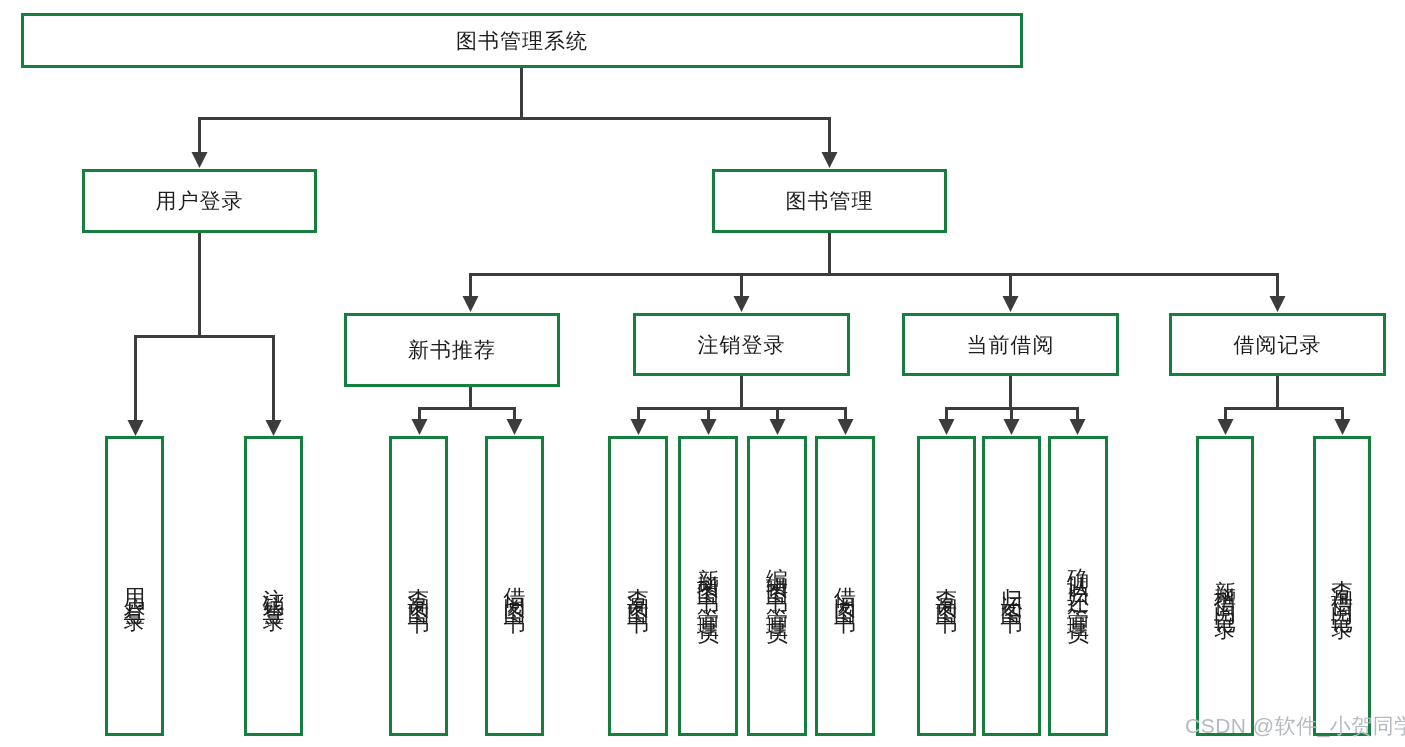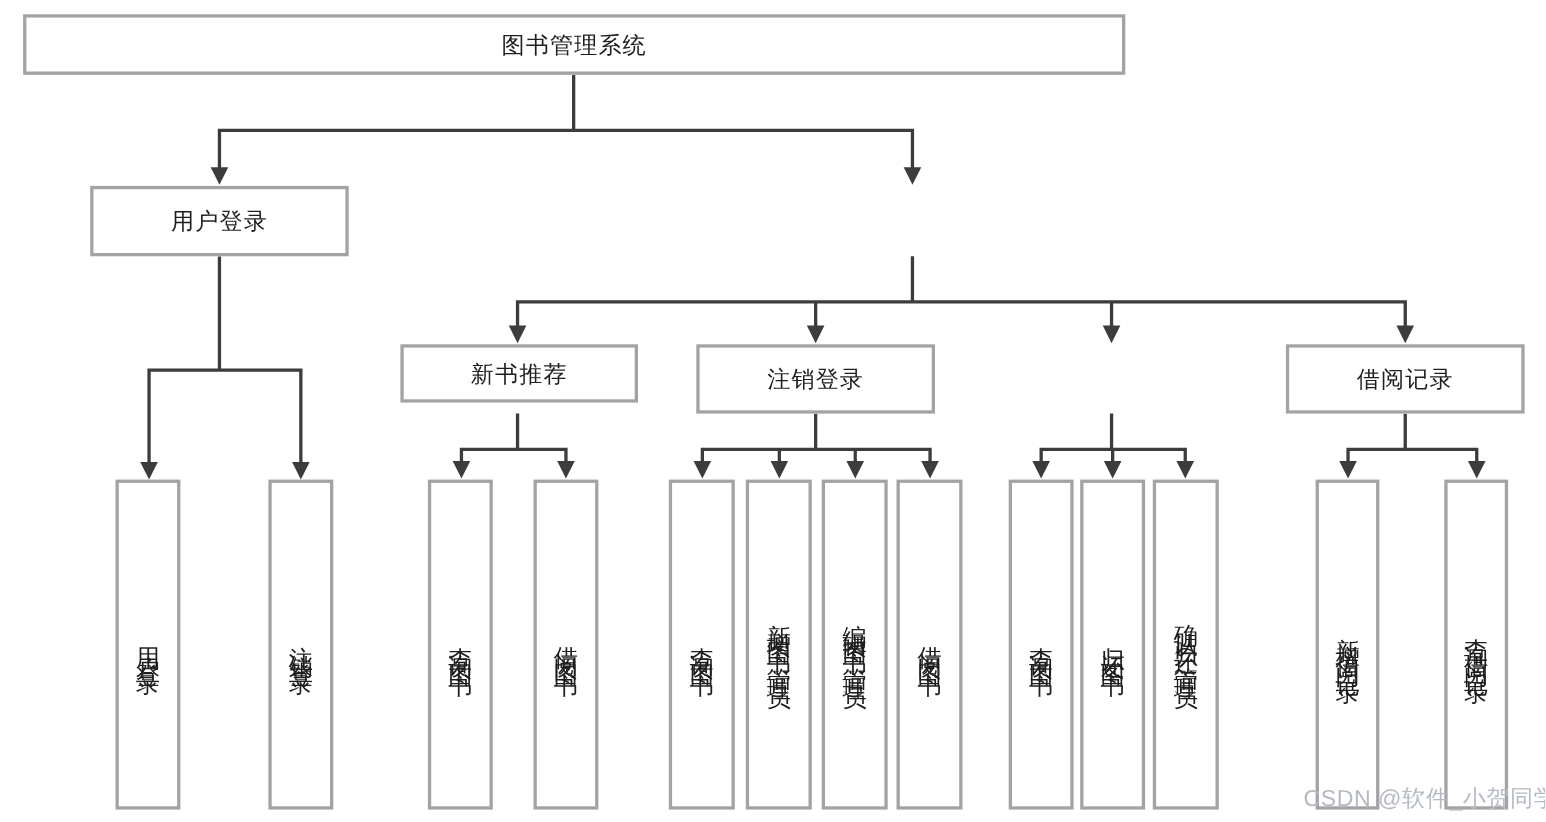--- a/index.html
+++ b/index.html
@@ -18,21 +18,21 @@
   #connectors {
     position: absolute;
     left: 0; top: 0;
     width: 1405px; height: 747px;
     z-index: 1;
   }
   .box {
     position: absolute;
     box-sizing: border-box;
     background: #ffffff;
-    border: 3px solid #a3a3a3;
+    border: 3px solid #15803d;
     display: flex;
     align-items: center;
     justify-content: center;
     color: #1e1e1e;
     font-size: 21px;
     letter-spacing: 1px;
     z-index: 2;
     text-align: center;
     white-space: nowrap;
   }
@@ -43,21 +43,21 @@
     letter-spacing: 8px;
     line-height: 1;
     white-space: normal;
   }
   
   #root       { left: 21px;  top: 13px;  width: 1002px; height: 55px; }
   
   #n-user-login { left: 82px;  top: 169px; width: 235px; height: 64px; }
   #n-book-mgmt  { left: 712px; top: 169px; width: 235px; height: 64px; }
   
-  #n-new-book    { left: 364px;  top: 313px; width: 216px; height: 53px; }
+  #n-new-book    { left: 344px;  top: 313px; width: 216px; height: 74px; }
   #n-book-borrow { left: 633px;  top: 313px; width: 217px; height: 63px; }
   #n-current     { left: 902px;  top: 313px; width: 217px; height: 63px; }
   #n-records     { left: 1169px; top: 313px; width: 217px; height: 63px; }
   
   .leaf { top: 436px; height: 300px; }
   #lf-login    { left: 105px;  width: 59px; }
   #lf-logout   { left: 244px;  width: 59px; }
   #lf-query1   { left: 389px;  width: 59px; }
   #lf-borrow1  { left: 485px;  width: 59px; }
   #lf-query2   { left: 608px;  width: 60px; }
@@ -140,23 +140,25 @@
       <polygon points="1003.5,419 1019.5,419 1011.5,435"></polygon>
       <polygon points="1069.5,419 1085.5,419 1077.5,435"></polygon>
       <polygon points="1217.5,419 1233.5,419 1225.5,435"></polygon>
       <polygon points="1334.5,419 1350.5,419 1342.5,435"></polygon>
     </g>
   </svg>
 
   <div class="box" id="root">图书管理系统</div>
 
   <div class="box" id="n-user-login">用户登录</div>
+  <div class="box" id="n-book-mgmt">图书管理</div>
 
   <div class="box" id="n-new-book">新书推荐</div>
   <div class="box" id="n-book-borrow">注销登录</div>
+  <div class="box" id="n-current">当前借阅</div>
   <div class="box" id="n-records">借阅记录</div>
 
   <div class="box vbox leaf" id="lf-login">用户登录</div>
   <div class="box vbox leaf" id="lf-logout">注销登录</div>
 
   <div class="box vbox leaf" id="lf-query1">查询图书</div>
   <div class="box vbox leaf" id="lf-borrow1">借阅图书</div>
 
   <div class="box vbox leaf" id="lf-query2">查询图书</div>
   <div class="box vbox leaf" id="lf-add">新增图书（管理员）</div>

